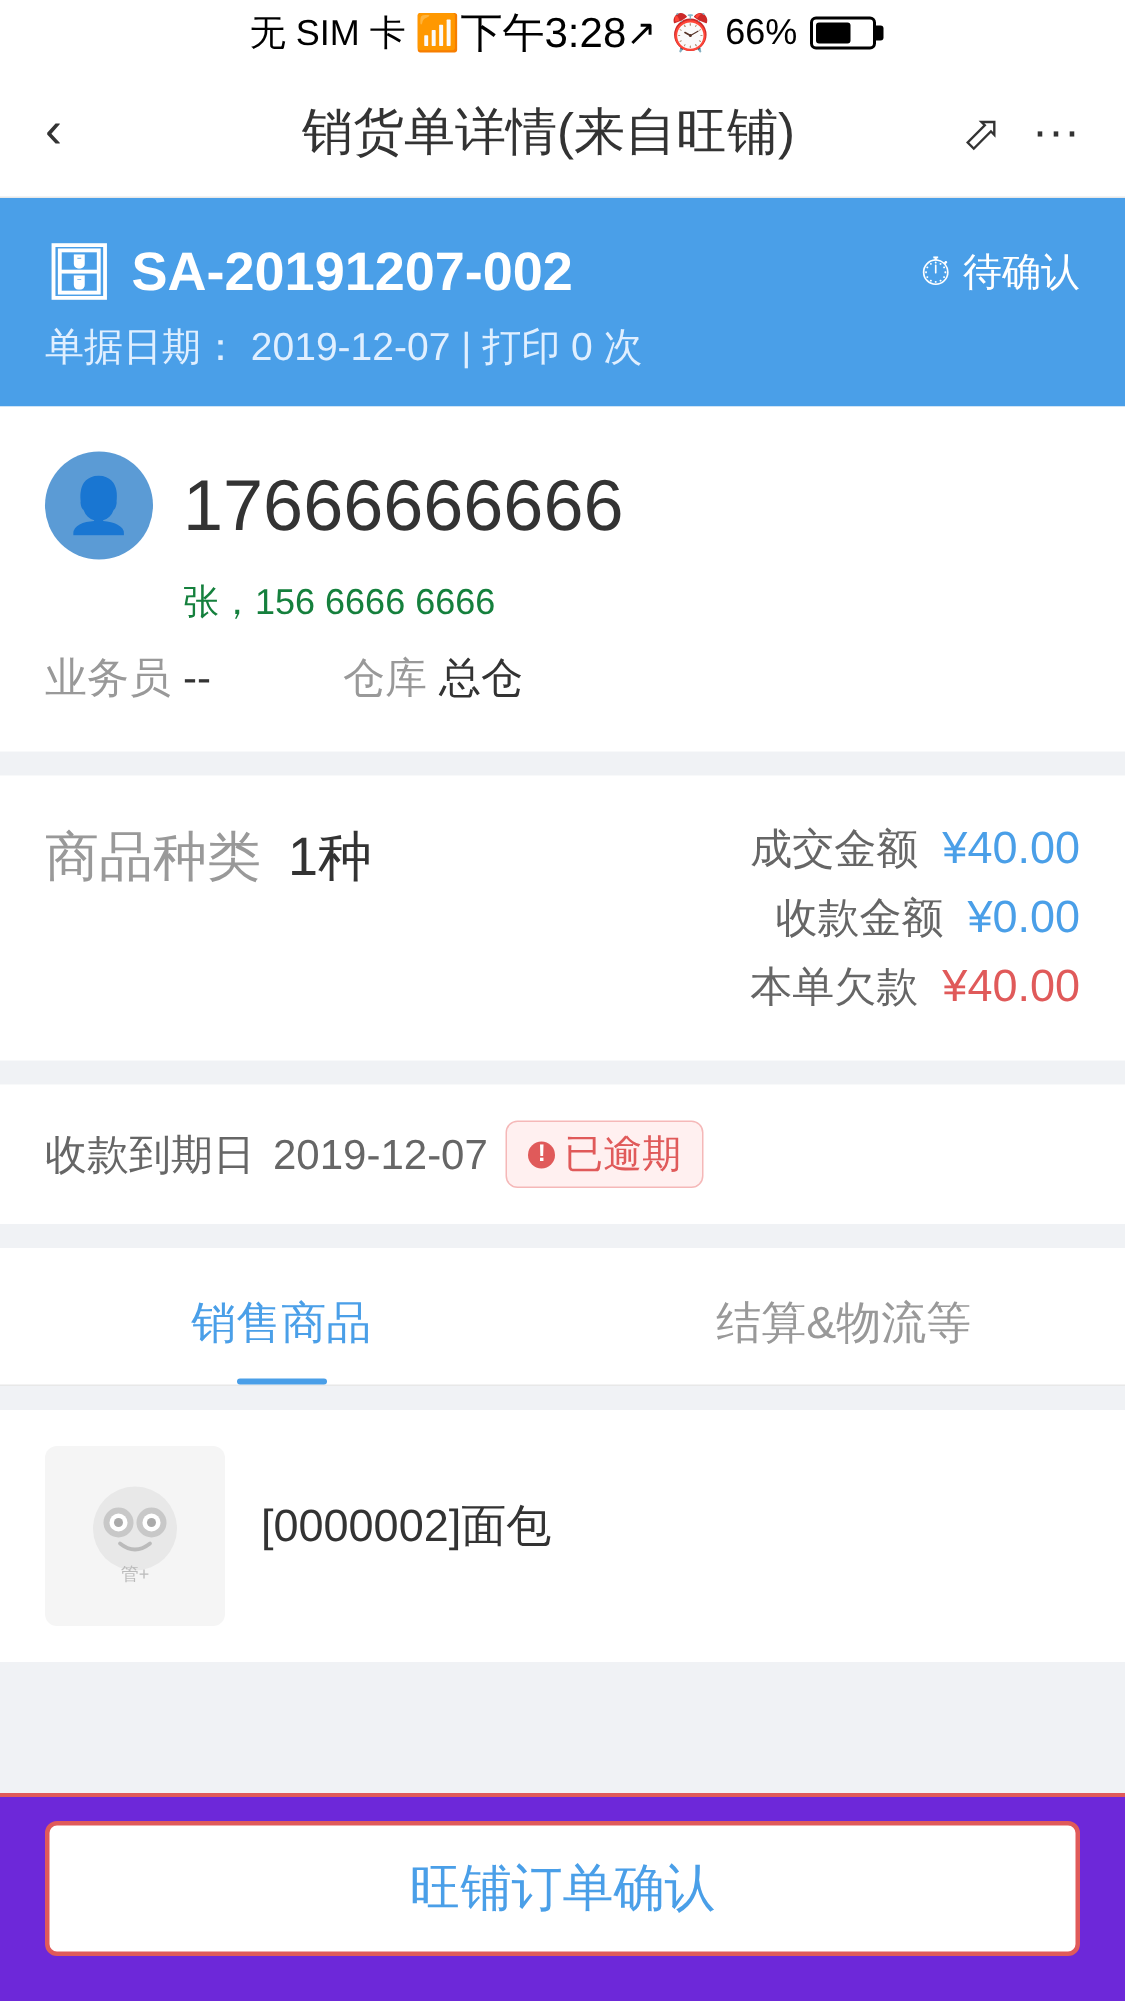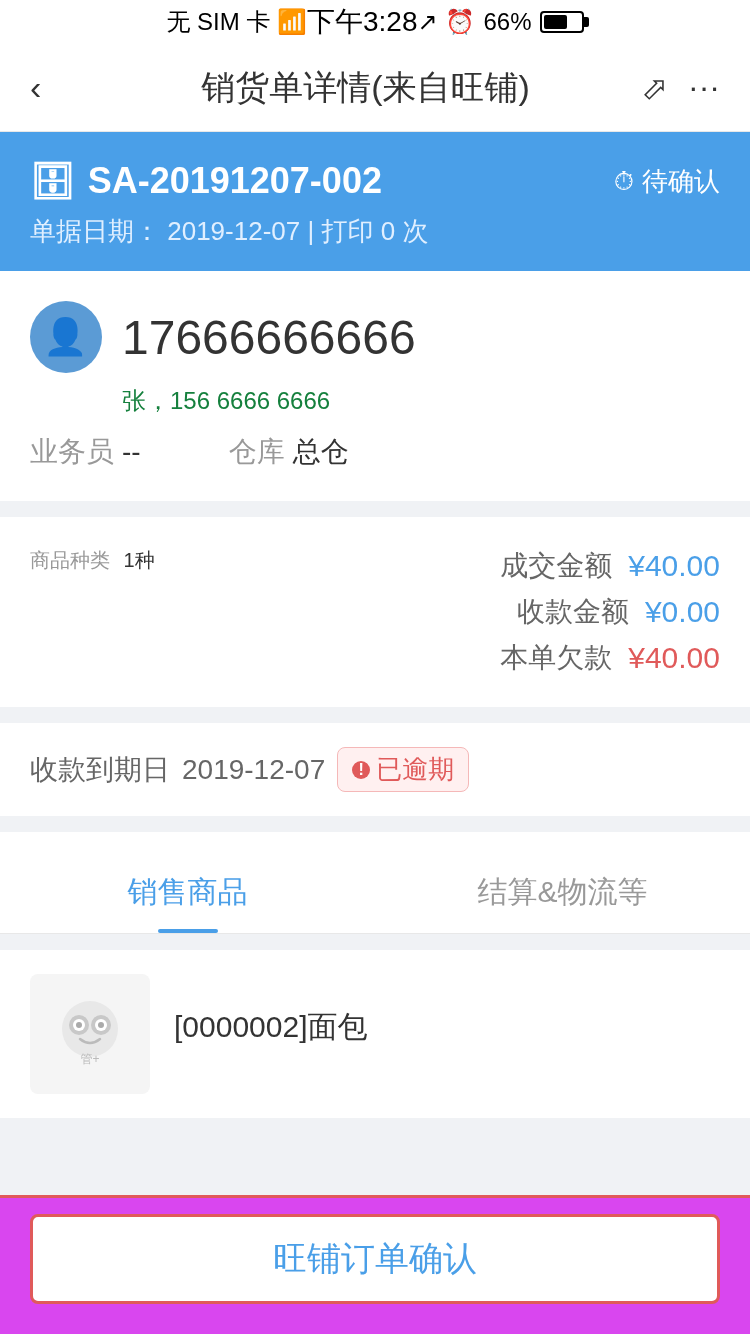--- a/index.html
+++ b/index.html
@@ -166,21 +166,21 @@
 
     
     .summary-section {
       background: #fff;
       padding: 30px;
       margin-bottom: 16px;
       display: flex;
       justify-content: space-between;
       align-items: flex-start;
     }
-    .summary-left { font-size: 20px; color: #666; }
+    .summary-left { font-size: 36px; color: #666; }
     .summary-label { color: #999; margin-right: 8px; }
     .summary-value { color: #333; }
     .summary-right {
       display: flex;
       flex-direction: column;
       align-items: flex-end;
       gap: 8px;
     }
     .summary-row {
       display: flex;
@@ -231,21 +231,21 @@
       background: #fff;
       margin-bottom: 16px;
     }
     .tabs-row {
       display: flex;
       border-bottom: 1px solid #e8e8e8;
     }
     .tab-item {
       flex: 1;
       text-align: center;
-      padding: 40px 0 20px;
+      padding: 30px 0 20px;
       font-size: 30px;
       color: #999;
       cursor: pointer;
       position: relative;
     }
     .tab-item.active {
       color: #4a9fe8;
     }
     .tab-item.active::after {
       content: '';
@@ -295,21 +295,21 @@
     .bottom-area {
       background: #f0f2f5;
       height: 200px;
     }
 
     
     .bottom-button-wrap {
       position: fixed;
       bottom: 0;
       width: 750px;
-      background: #d946ef;
+      background: #6d28d9;
       padding: 16px 30px 30px;
       border-top: 3px solid #e05a5a;
     }
     .confirm-button {
       width: 100%;
       height: 90px;
       background: #fff;
       border: 3px solid #e05a5a;
       border-radius: 8px;
       font-size: 34px;

